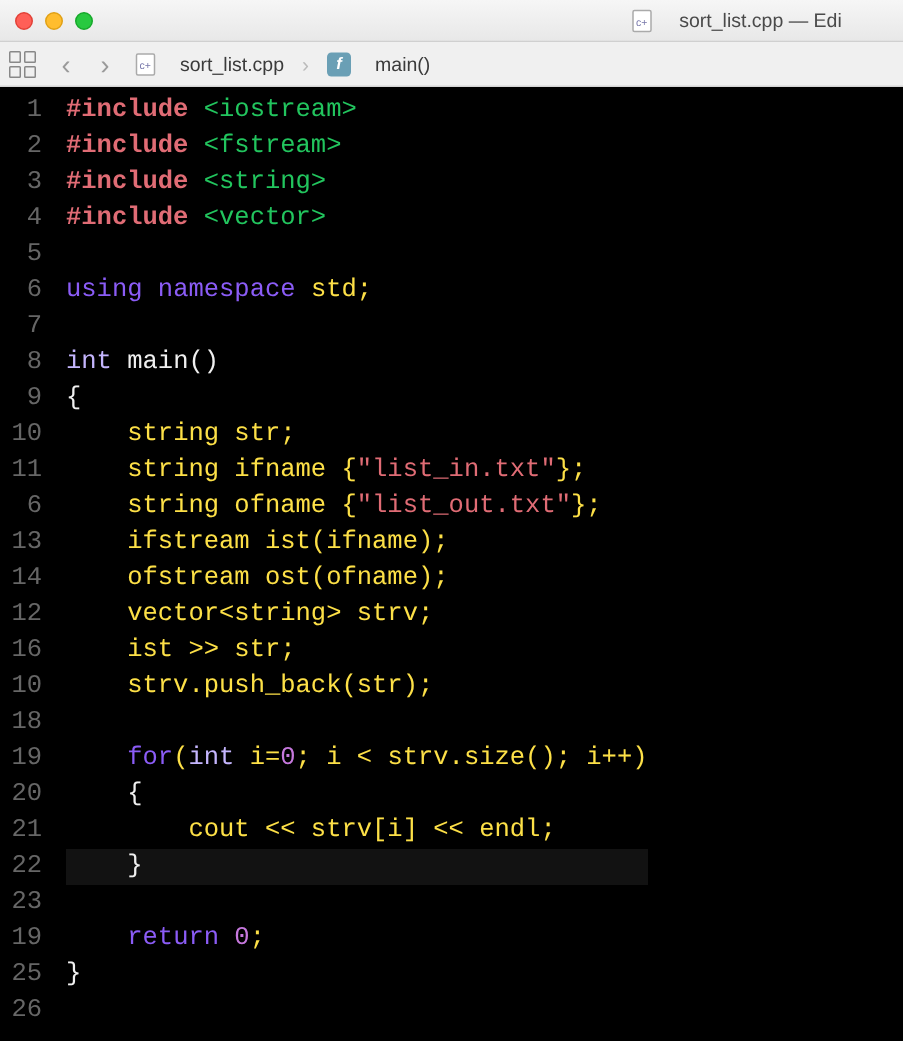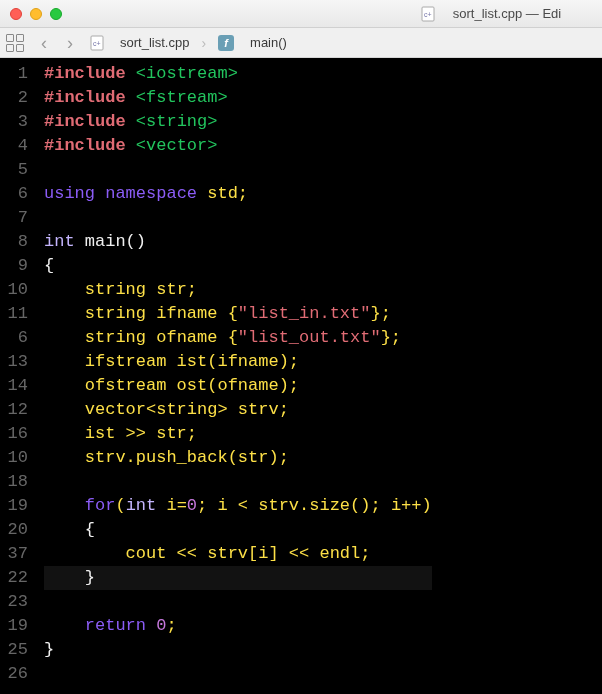--- a/index.html
+++ b/index.html
@@ -183,21 +183,21 @@
       <div>11</div>
       <div>6</div>
       <div>13</div>
       <div>14</div>
       <div>12</div>
       <div>16</div>
       <div>10</div>
       <div>18</div>
       <div>19</div>
       <div>20</div>
-      <div>37</div>
+      <div>21</div>
       <div>22</div>
       <div>23</div>
       <div>19</div>
       <div>25</div>
       <div>26</div>
     </div>
   <div class="code" id="code"><div class="code-line"><span class="kw-directive">#include </span><span class="kw-header">&lt;iostream&gt;</span></div><div class="code-line"><span class="kw-directive">#include </span><span class="kw-header">&lt;fstream&gt;</span></div><div class="code-line"><span class="kw-directive">#include </span><span class="kw-header">&lt;string&gt;</span></div><div class="code-line"><span class="kw-directive">#include </span><span class="kw-header">&lt;vector&gt;</span></div><div class="code-line"></div><div class="code-line"><span class="kw-blue">using </span><span class="kw-blue">namespace </span><span class="plain">std;</span></div><div class="code-line"></div><div class="code-line"><span class="kw-type">int </span><span class="fn-name">main()</span></div><div class="code-line"><span class="brace">{</span></div><div class="code-line"><span class="plain">    </span><span class="plain">string str;</span></div><div class="code-line"><span class="plain">    </span><span class="plain">string ifname {</span><span class="string">"list_in.txt"</span><span class="plain">};</span></div><div class="code-line"><span class="plain">    </span><span class="plain">string ofname {</span><span class="string">"list_out.txt"</span><span class="plain">};</span></div><div class="code-line"><span class="plain">    ifstream ist(ifname);</span></div><div class="code-line"><span class="plain">    ofstream ost(ofname);</span></div><div class="code-line"><span class="plain">    vector&lt;string&gt; strv;</span></div><div class="code-line"><span class="plain">    ist &gt;&gt; str;</span></div><div class="code-line"><span class="plain">    strv.push_back(str);</span></div><div class="code-line"></div><div class="code-line"><span class="plain">    </span><span class="kw-blue">for</span><span class="plain">(</span><span class="kw-type">int </span><span class="plain">i=</span><span class="num">0</span><span class="plain">; i &lt; strv.size(); i++)</span></div><div class="code-line"><span class="plain">    </span><span class="brace">{</span></div><div class="code-line"><span class="plain">        cout &lt;&lt; strv[i] &lt;&lt; endl;</span></div><div class="code-line line-22"><span class="plain">    </span><span class="brace">}</span></div><div class="code-line"></div><div class="code-line"><span class="plain">    </span><span class="kw-blue">return </span><span class="num">0</span><span class="plain">;</span></div><div class="code-line"><span class="brace">}</span></div><div class="code-line"></div></div>
 </div>
 
 </body></html>

